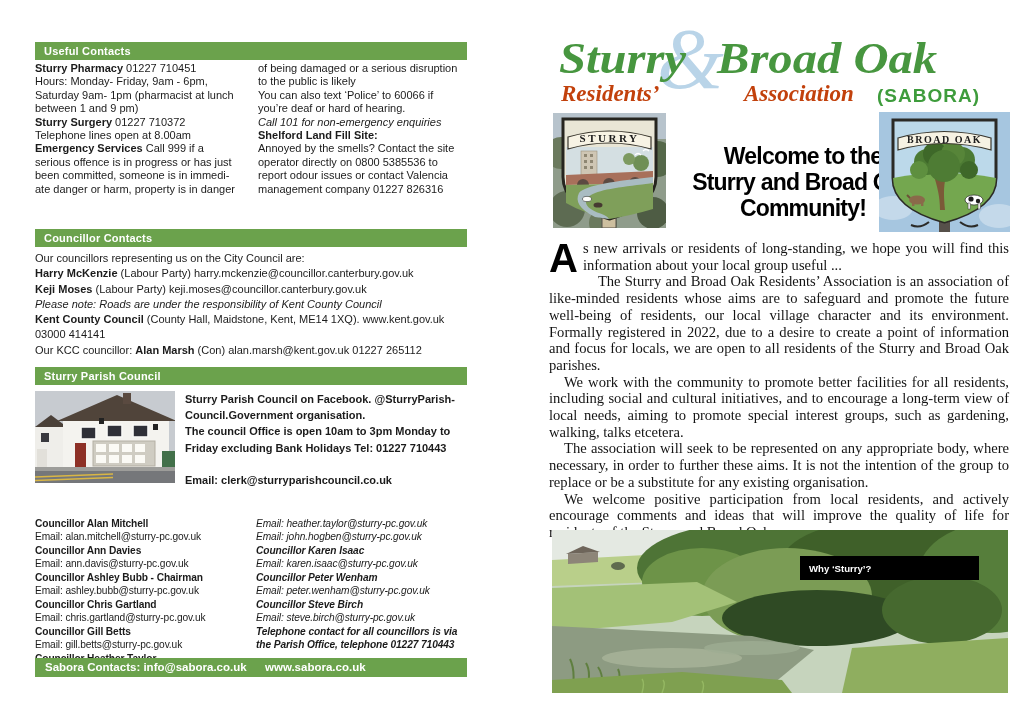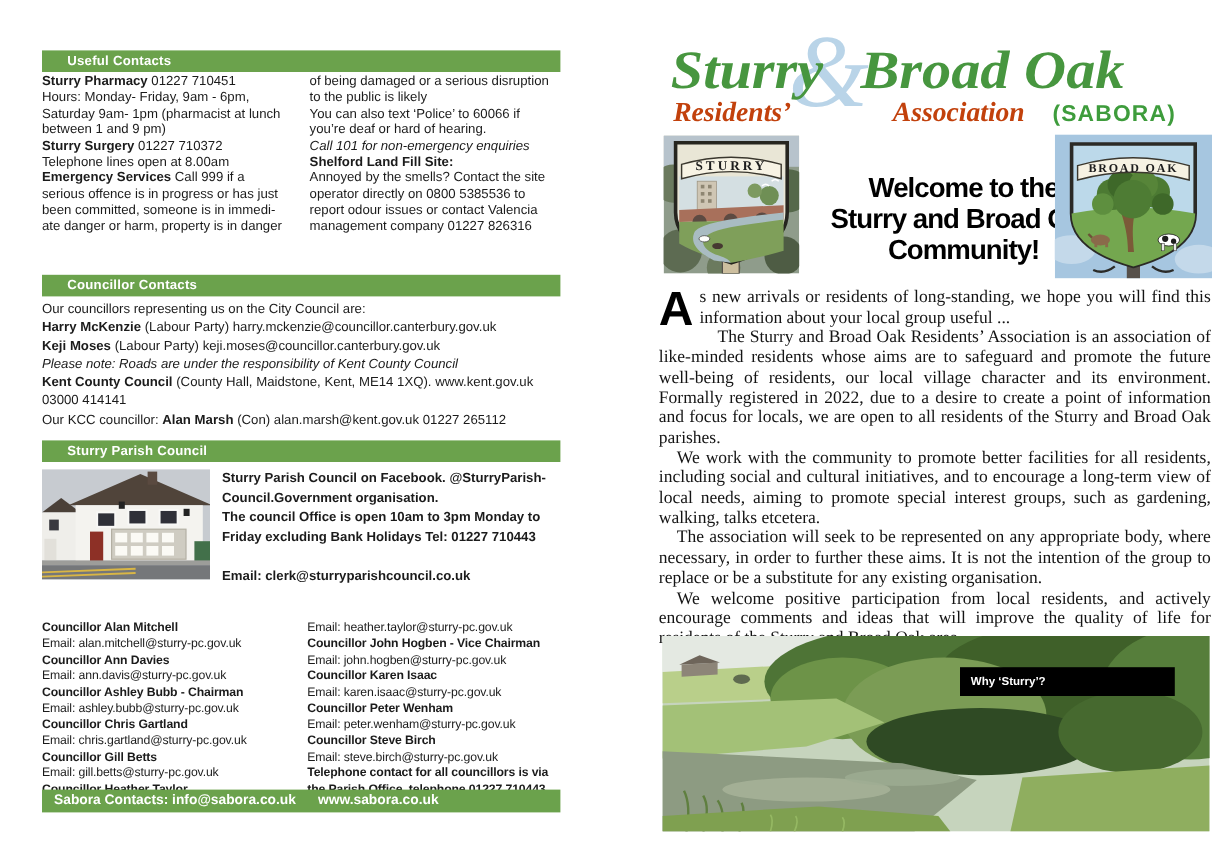--- a/index.html
+++ b/index.html
@@ -1,38 +1,38 @@
 <!DOCTYPE html>
 <html><head>
 <meta charset="utf-8">
 <style>
   html,body{margin:0;padding:0;background:#ffffff;}
   #canvas{position:relative;width:1024px;height:704px;background:#ffffff;overflow:hidden;
           font-family:"Liberation Sans",sans-serif;color:#1b1b1b;}
 
   
   .bar{position:absolute;left:35px;width:432px;height:18px;background:#6ba24c;color:#fff;
-       font:bold 11px/18px "Liberation Sans",sans-serif;padding-left:21px;box-sizing:border-box;
+       font:bold 11px/18px "Liberation Sans",sans-serif;padding-left:9px;box-sizing:border-box;
        letter-spacing:.2px;}
   .tblock .tline{white-space:nowrap;}
   .b{font-weight:bold;}
   .i{font-style:italic;}
 
   .ucol{position:absolute;top:62px;font:11px/13.4px "Liberation Sans",sans-serif;}
   #ucol1{left:35px;width:218px;}
   #ucol2{left:258px;width:212px;}
 
   #cblock{position:absolute;left:35px;top:251px;width:435px;font:11px/15.3px "Liberation Sans",sans-serif;}
 
   #parish-photo{position:absolute;left:35px;top:391px;width:140px;height:92px;}
   #pinfo{position:absolute;left:185px;top:391px;width:290px;font:bold 11px/16.2px "Liberation Sans",sans-serif;}
 
   .pcol{position:absolute;top:517px;font:10.2px/13.45px "Liberation Sans",sans-serif;letter-spacing:-0.1px;}
   #pcol1{left:35px;width:218px;}
-  #pcol2{left:256px;width:234px;}
+  #pcol2{left:256px;width:234px;font-style:italic;}
 
   #footer-bar{position:absolute;left:35px;top:658px;width:432px;height:19px;background:#6ba24c;color:#fff;
         font:bold 11.5px/19px "Liberation Sans",sans-serif;box-sizing:border-box;padding-left:10px;}
   #footer-bar .site{position:absolute;left:230px;top:0;}
 
   
   #logo{position:absolute;left:545px;top:30px;width:468px;height:78px;}
   .logoword{position:absolute;font:italic bold 45px/45px "Liberation Serif",serif;color:#47963f;
             transform:scaleX(1.08);transform-origin:left;z-index:2;}
   #logo-amp{position:absolute;left:112px;top:-14px;font:italic 86px/86px "Liberation Serif",serif;
@@ -160,21 +160,20 @@
       <div class="tline"><span class="b">Councillor Ashley Bubb - Chairman</span></div>
       <div class="tline"><span>Email: ashley.bubb@sturry-pc.gov.uk</span></div>
       <div class="tline"><span class="b">Councillor Chris Gartland</span></div>
       <div class="tline"><span>Email: chris.gartland@sturry-pc.gov.uk</span></div>
       <div class="tline"><span class="b">Councillor Gill Betts</span></div>
       <div class="tline"><span>Email: gill.betts@sturry-pc.gov.uk</span></div>
       <div class="tline"><span class="b">Councillor Heather Taylor</span></div>
     </div>
   <div id="pcol2" class="pcol tblock">
       <div class="tline"><span>Email: heather.taylor@sturry-pc.gov.uk</span></div>
-      <div class="tline"><span class="b">Councillor John Hogben  - Vice Chairman</span></div>
       <div class="tline"><span>Email: john.hogben@sturry-pc.gov.uk</span></div>
       <div class="tline"><span class="b">Councillor Karen Isaac</span></div>
       <div class="tline"><span>Email: karen.isaac@sturry-pc.gov.uk</span></div>
       <div class="tline"><span class="b">Councillor Peter Wenham</span></div>
       <div class="tline"><span>Email: peter.wenham@sturry-pc.gov.uk</span></div>
       <div class="tline"><span class="b">Councillor Steve Birch</span></div>
       <div class="tline"><span>Email: steve.birch@sturry-pc.gov.uk</span></div>
       <div class="tline"><span class="b">Telephone contact for all councillors is via</span></div>
       <div class="tline"><span class="b">the Parish Office, telephone 01227 710443</span></div>
     </div>

